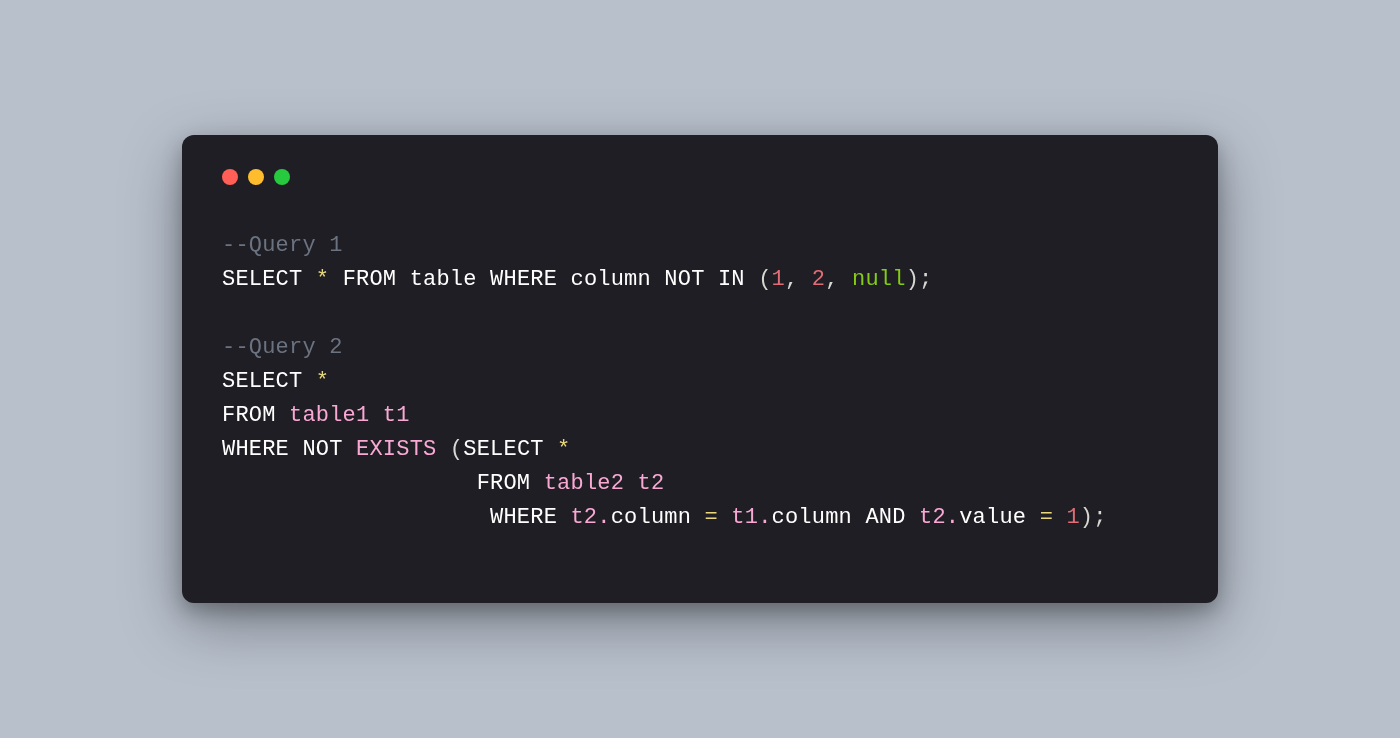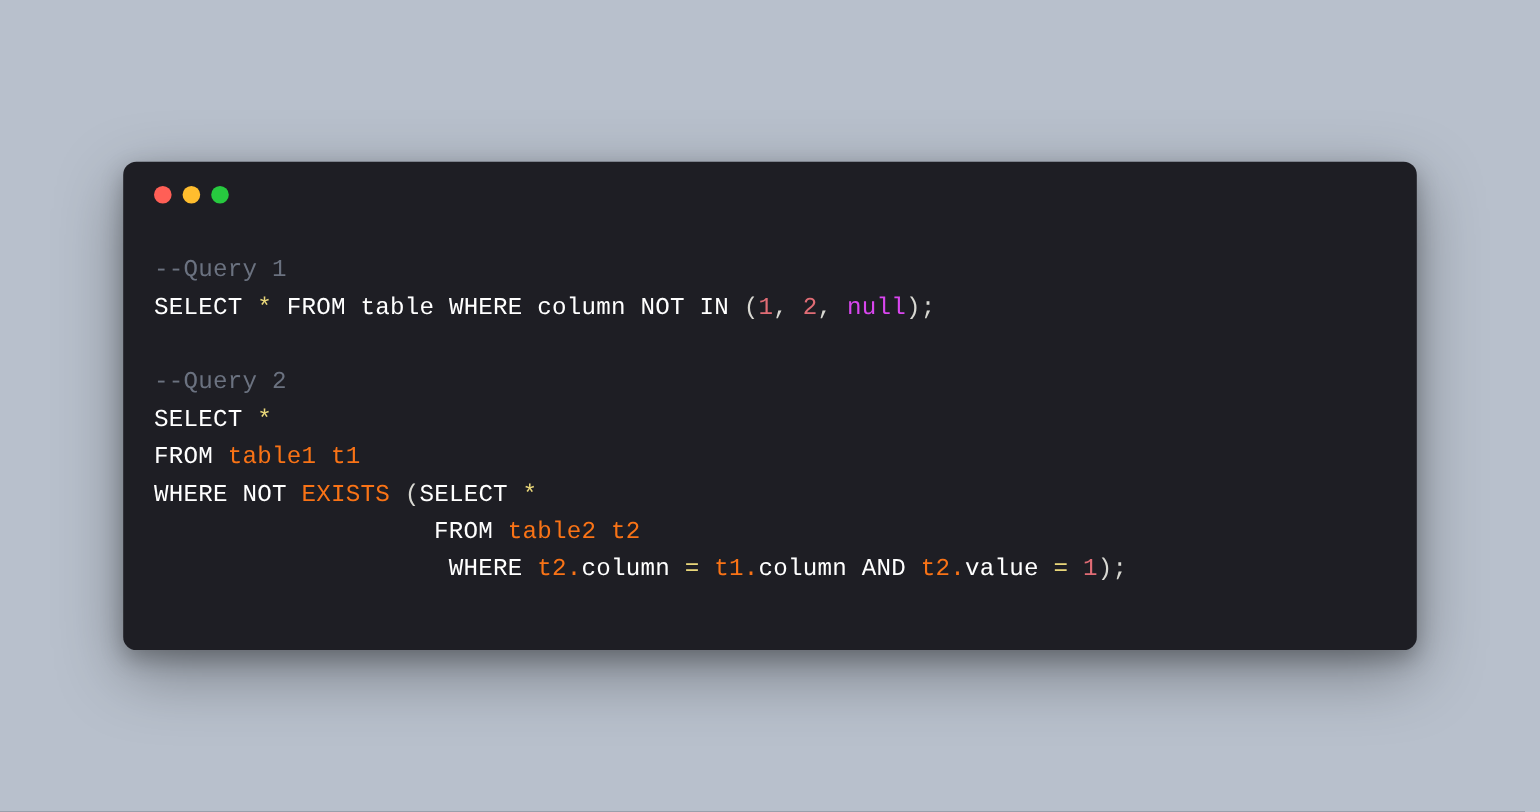--- a/index.html
+++ b/index.html
@@ -10,25 +10,25 @@
     body {
       background: #b8c0cc;
       width: 1400px;
       height: 738px;
       display: flex;
       align-items: center;
       justify-content: center;
       font-family: "SF Mono", "Monaco", "Menlo", "Consolas", "Courier New", monospace;
     }
     .window {
-      width: 1176px;
+      width: 1036px;
       background: #1e1e24;
       border-radius: 12px;
       box-shadow: 0 20px 60px rgba(0,0,0,0.35), 0 8px 20px rgba(0,0,0,0.25);
-      padding: 0;
+      padding: 12px;
       overflow: hidden;
     }
     .titlebar {
       display: flex;
       gap: 10px;
       padding: 22px 28px 0 28px;
     }
     .dot {
       width: 16px;
       height: 16px;
@@ -41,24 +41,24 @@
       padding: 44px 28px 56px 28px;
       font-size: 22px;
       line-height: 1.55;
       color: #d8d8d2;
       white-space: pre;
       letter-spacing: 0.2px;
     }
     .tok-comment { color: #6b7280; }
     .tok-keyword { color: #ffffff; }
     .tok-op      { color: #e9d77a; }
-    .tok-ident   { color: #f97316; }
+    .tok-ident   { color: #f9a8d4; }
     .tok-punc    { color: #d8d8d2; }
     .tok-num     { color: #e06c75; }
-    .tok-null    { color: #d946ef; }
+    .tok-null    { color: #84cc16; }
     .line { display: block; }
   </style>
 </head>
 <body>
 
 <div class="window">
   <div class="titlebar">
     <div class="dot dot-red"></div>
     <div class="dot dot-yellow"></div>
     <div class="dot dot-green"></div>

